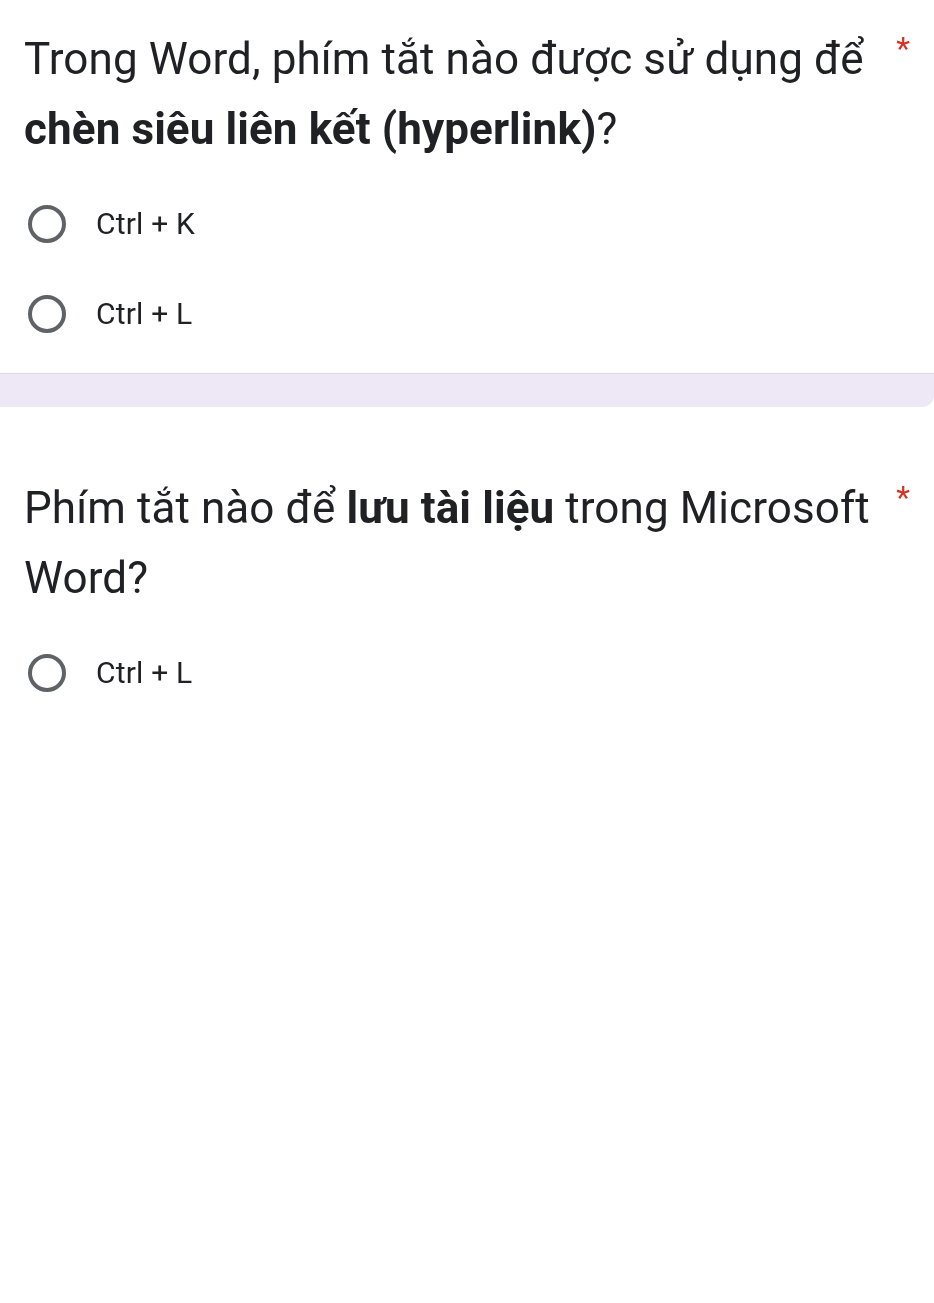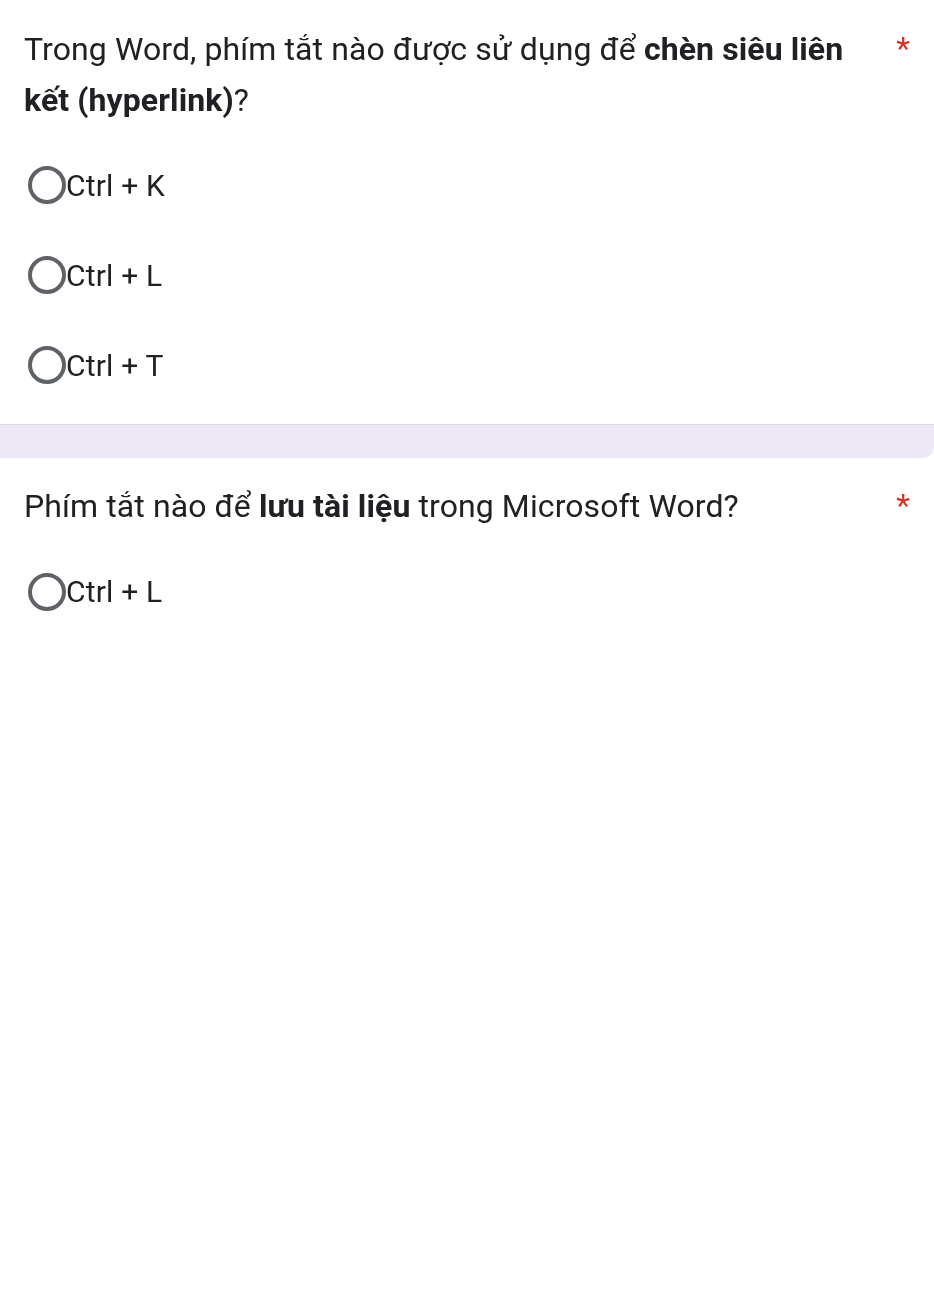--- a/index.html
+++ b/index.html
@@ -16,21 +16,21 @@
       background: #ffffff;
       padding: 24px 24px 40px 24px;
       border-radius: 8px;
     }
     .question-header {
       display: flex;
       align-items: flex-start;
       margin-bottom: 40px;
     }
     .question-text {
-      font-size: 32px;
+      font-size: 44px;
       line-height: 1.6;
       color: #202124;
       letter-spacing: 0.1px;
       flex: 1;
     }
     .question-text .bold {
       font-weight: 700;
     }
     .required-mark {
       color: #d93025;
@@ -40,20 +40,21 @@
     }
     .options {
       display: flex;
       flex-direction: column;
       gap: 52px;
       padding-left: 4px;
     }
     .option {
       display: flex;
       align-items: center;
+      gap: 30px;
       cursor: pointer;
     }
     .radio {
       width: 38px;
       height: 38px;
       border: 4px solid #5f6368;
       border-radius: 50%;
       flex-shrink: 0;
     }
     .option-label {
@@ -81,30 +82,26 @@
   </div>
   <div class="options">
     <div class="option">
       <div class="radio"></div>
       <span class="option-label">Ctrl + K</span>
     </div>
     <div class="option">
       <div class="radio"></div>
       <span class="option-label">Ctrl + L</span>
     </div>
-    <div class="option">
-      <div class="radio"></div>
-      <span class="option-label">Ctrl + T</span>
-    </div>
   </div>
 </div>
 
 <div class="separator"></div>
 
-<div class="card" style="padding-top:23px;">
+<div class="card" style="padding-top:66px;">
   <div class="question-header">
     <div class="question-text">
       <span>Phím tắt nào để </span><span class="bold">lưu tài liệu</span><span> trong Microsoft Word?</span>
     </div>
     <div class="required-mark">*</div>
   </div>
   <div class="options">
     <div class="option">
       <div class="radio"></div>
       <span class="option-label">Ctrl + L</span>

